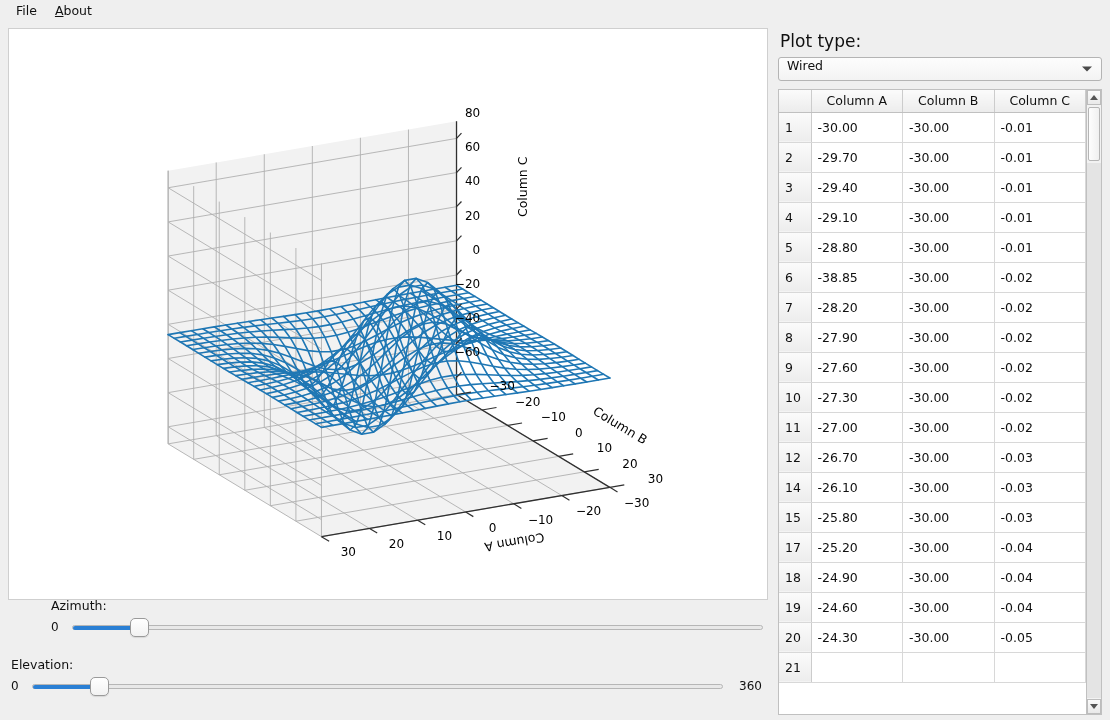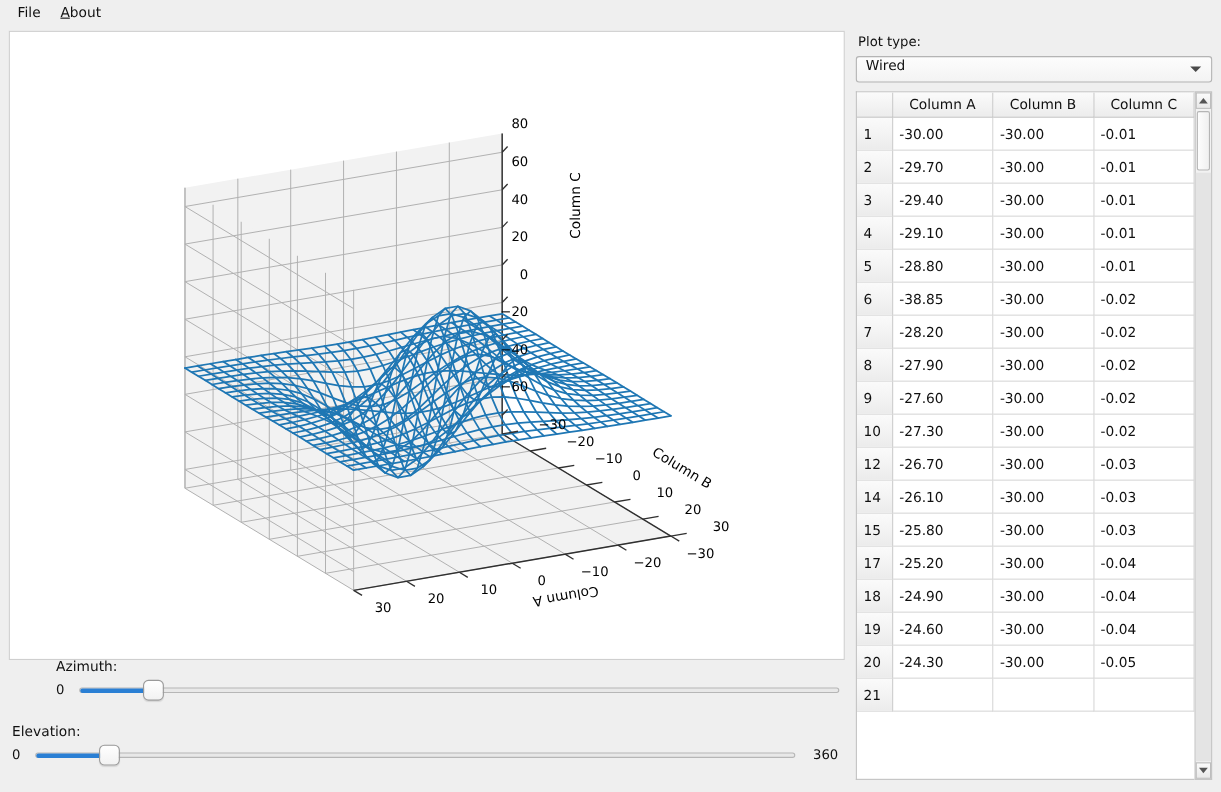--- a/index.html
+++ b/index.html
@@ -73,21 +73,21 @@
     cursor: pointer;
   }
 
   
   #right-pane {
     position: absolute; left: 770px; top: 20px;
     width: 340px; height: 700px;
     background: #efefef;
     padding: 8px 8px 0 8px;
   }
-  #plot-type-label { font-size: 12px; color: #101010; margin: 3px 0 6px 2px; }
+  #plot-type-label { font-size: 17px; color: #101010; margin: 3px 0 6px 2px; }
   #combo {
     position: relative;
     width: 324px; height: 24px;
     background: linear-gradient(#fdfdfd, #f3f3f3);
     border: 1px solid #b4b4b4; border-radius: 3px;
     display: flex; align-items: flex-start;
     cursor: pointer;
   }
   #combo-value { font-size: 12.5px; color: #101010; padding-left: 8px; }
   #combo-arrow {
@@ -457,20 +457,26 @@
                 <td>-30.00</td>
                 <td>-0.02</td>
               </tr>
               <tr>
                 <td class="rowhdr">10</td>
                 <td>-27.30</td>
                 <td>-30.00</td>
                 <td>-0.02</td>
               </tr>
               <tr>
+                <td class="rowhdr">11</td>
+                <td>-27.00</td>
+                <td>-30.00</td>
+                <td>-0.02</td>
+              </tr>
+              <tr>
                 <td class="rowhdr">12</td>
                 <td>-26.70</td>
                 <td>-30.00</td>
                 <td>-0.03</td>
               </tr>
               <tr>
                 <td class="rowhdr">14</td>
                 <td>-26.10</td>
                 <td>-30.00</td>
                 <td>-0.03</td>

